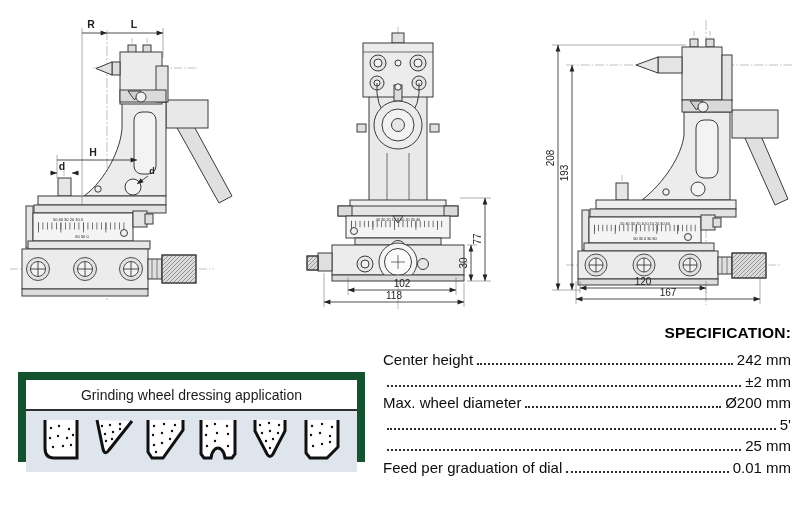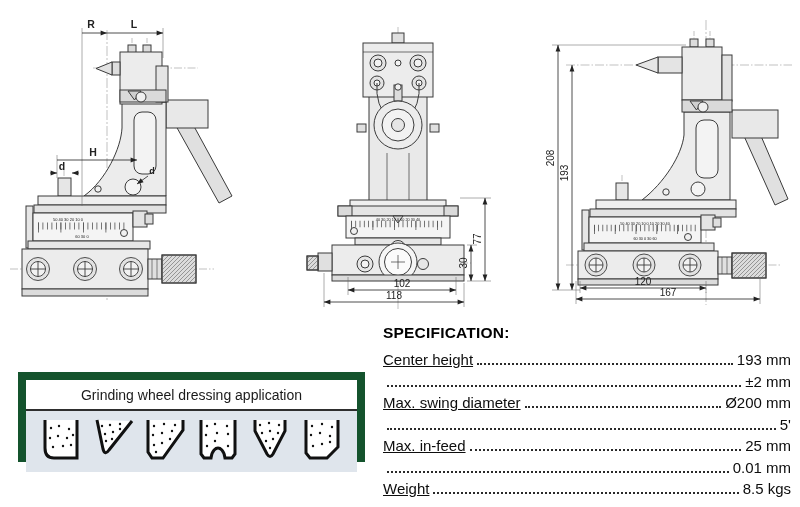--- a/index.html
+++ b/index.html
@@ -15,23 +15,23 @@
   .app-box{position:absolute;left:18px;top:372px;width:347px;height:90px;
            border:8px solid #14532d;box-sizing:border-box;background:#86efac;}
   .app-title{height:31px;display:flex;align-items:center;justify-content:center;
              font-size:14px;color:#1a1a1a;background:#fff;border-bottom:2px solid #2e2e2e;box-sizing:border-box;}
   .app-shapes{height:55px;background:#dfe5ec;display:flex;align-items:center;
               justify-content:space-between;padding:2px 12px 4px 12px;}
   .app-shapes svg{display:block;}
 
   
   .spec{position:absolute;left:383px;top:324px;width:408px;}
-  .spec-title{font-size:15.5px;font-weight:bold;color:#000;margin-bottom:7px;letter-spacing:.2px;}
+  .spec-title{font-size:15.5px;font-weight:bold;color:#000;margin-bottom:7px;letter-spacing:.2px;text-align:right;}
   .spec-row{display:flex;align-items:baseline;font-size:15px;line-height:21.5px;color:#0d0d0d;}
-  .spec-label{white-space:nowrap;text-decoration:underline;}
+  .spec-label{white-space:nowrap;}
   .spec-leader{flex:1;border-bottom:2px dotted #2a2a2a;margin:0 4px 3px 4px;min-width:12px;}
   .spec-value{white-space:nowrap;}
 </style>
 </head>
 <body>
 
 <div class="page">
 
   <svg class="dwg dwg-left" width="260" height="320" viewBox="0 0 260 320">
     <defs>
@@ -443,44 +443,39 @@
           </g>
       </svg>
     </div>
   </div>
 
   <div class="spec">
     <div class="spec-title">SPECIFICATION:</div>
     <div class="spec-row">
       <span class="spec-label">Center height</span>
       <span class="spec-leader"></span>
-      <span class="spec-value">193 mm</span>
+      <span class="spec-value">242 mm</span>
     </div>
     <div class="spec-row">
       <span class="spec-leader"></span>
       <span class="spec-value">±2 mm</span>
     </div>
     <div class="spec-row">
-      <span class="spec-label">Max. swing diameter</span>
+      <span class="spec-label">Max. wheel diameter</span>
       <span class="spec-leader"></span>
       <span class="spec-value">Ø200 mm</span>
     </div>
     <div class="spec-row">
       <span class="spec-leader"></span>
       <span class="spec-value">5'</span>
     </div>
     <div class="spec-row">
-      <span class="spec-label">Max. in-feed</span>
       <span class="spec-leader"></span>
       <span class="spec-value">25 mm</span>
     </div>
     <div class="spec-row">
+      <span class="spec-label">Feed per graduation of dial</span>
       <span class="spec-leader"></span>
       <span class="spec-value">0.01 mm</span>
     </div>
-    <div class="spec-row">
-      <span class="spec-label">Weight</span>
-      <span class="spec-leader"></span>
-      <span class="spec-value">8.5 kgs</span>
-    </div>
   </div>
 
 </div>
 
 </body></html>

